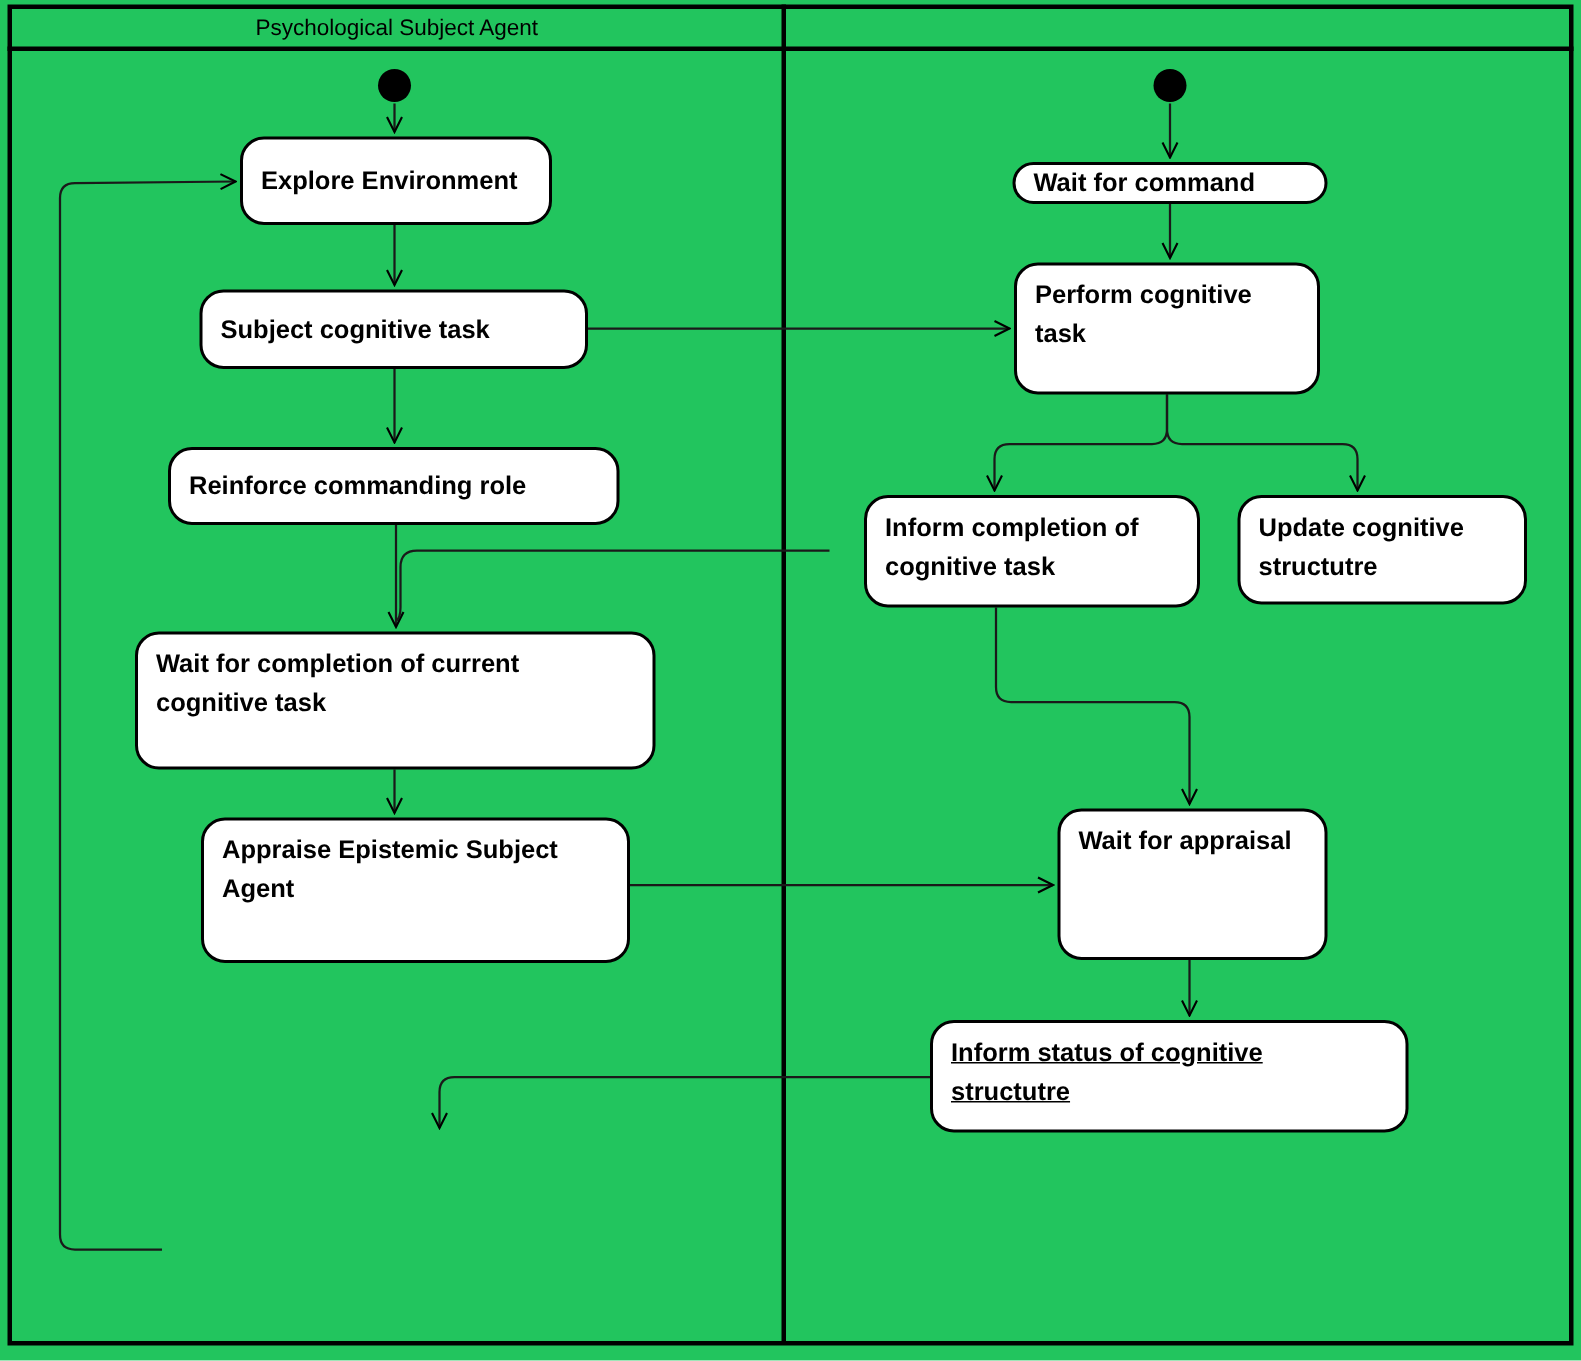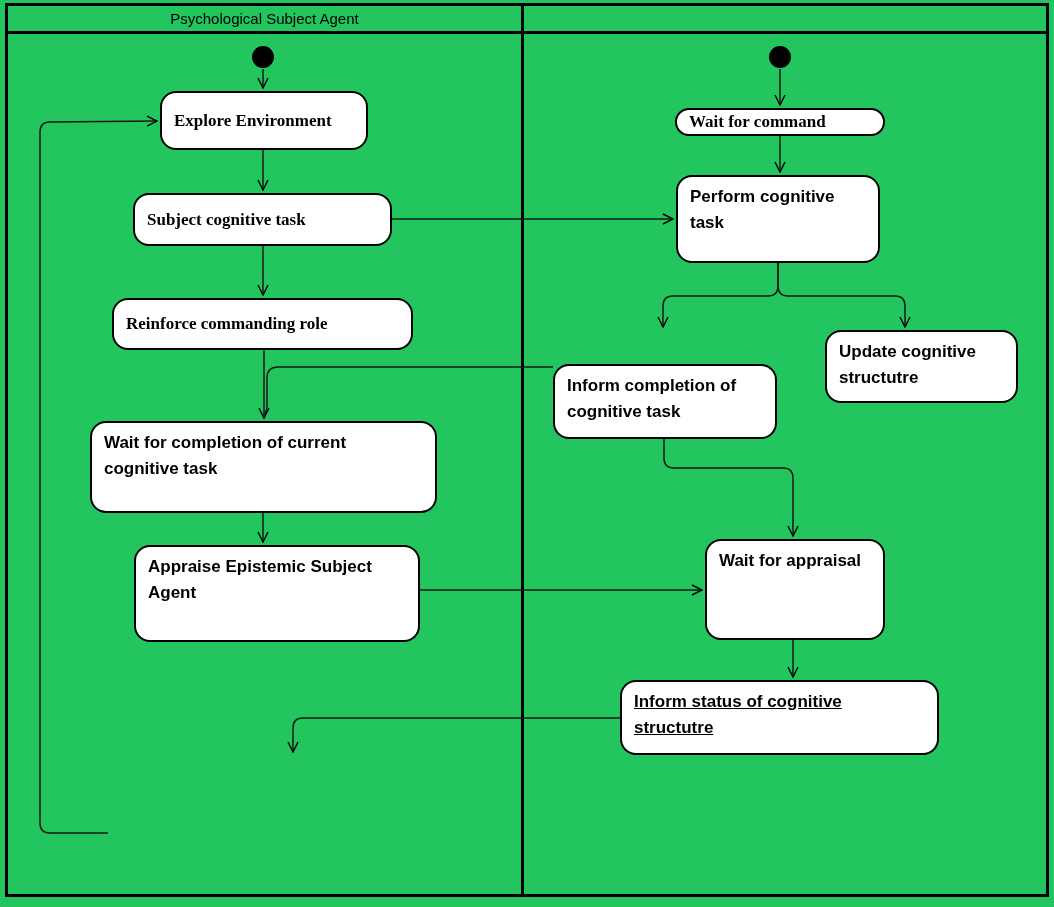--- a/index.html
+++ b/index.html
@@ -18,21 +18,21 @@
   .lane-header.left{left:8px;width:513px;}
   .lane-header.right{left:524px;width:522px;}
   
   .node{
     position:absolute;box-sizing:border-box;background:#ffffff;
     border:2px solid #000;border-radius:16px;
     padding:7px 12px;display:flex;align-items:flex-start;
     font-size:17px;font-weight:bold;color:#000;line-height:26px;
     z-index:3;
   }
-  .node.v-center{align-items:center;font-family:Liberation Serif, serif;}
+  .node.v-center{align-items:center;}
   .node.pill{border-radius:14px;padding:0 12px;}
   svg.wires{position:absolute;left:0;top:0;z-index:2;pointer-events:none;}
 </style>
 </head>
 <body>
 
 <div id="canvas">
 
   <div class="outer-border"></div>
   <div class="lane-divider"></div>
@@ -107,21 +107,21 @@
 
 
   <div class="node pill v-center" style="left:675px;top:108px;width:210px;height:28px;">
     <span>Wait for command</span>
   </div>
 
   <div class="node" style="left:676px;top:175px;width:204px;height:88px;">
     <span>Perform cognitive task</span>
   </div>
 
-  <div class="node" style="left:553px;top:330px;width:224px;height:75px;margin-top:34px;">
+  <div class="node" style="left:576px;top:330px;width:224px;height:75px;">
     <span>Inform completion of cognitive task</span>
   </div>
 
   <div class="node" style="left:825px;top:330px;width:193px;height:73px;">
     <span>Update cognitive structutre</span>
   </div>
 
   <div class="node" style="left:705px;top:539px;width:180px;height:101px;">
     <span>Wait for appraisal</span>
   </div>

